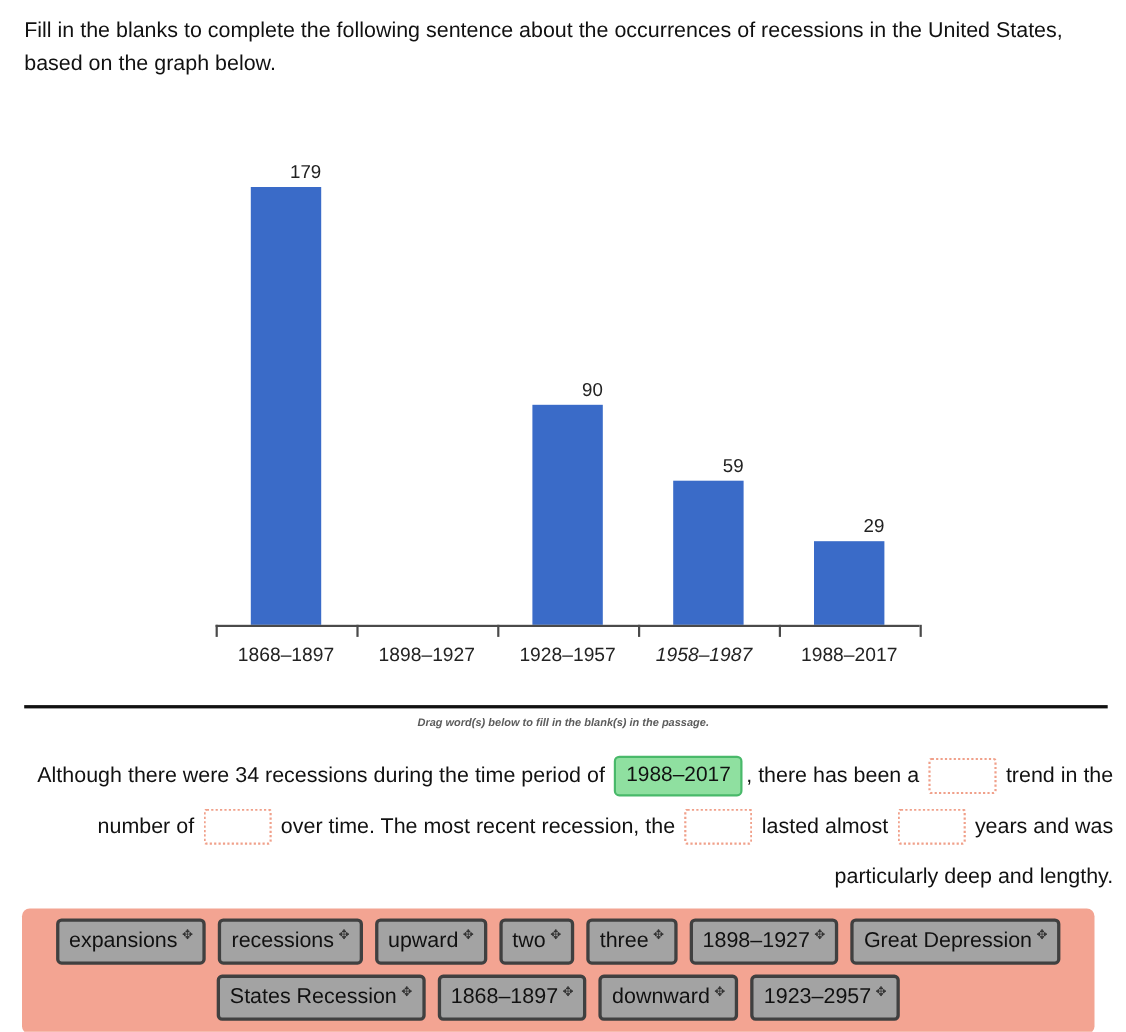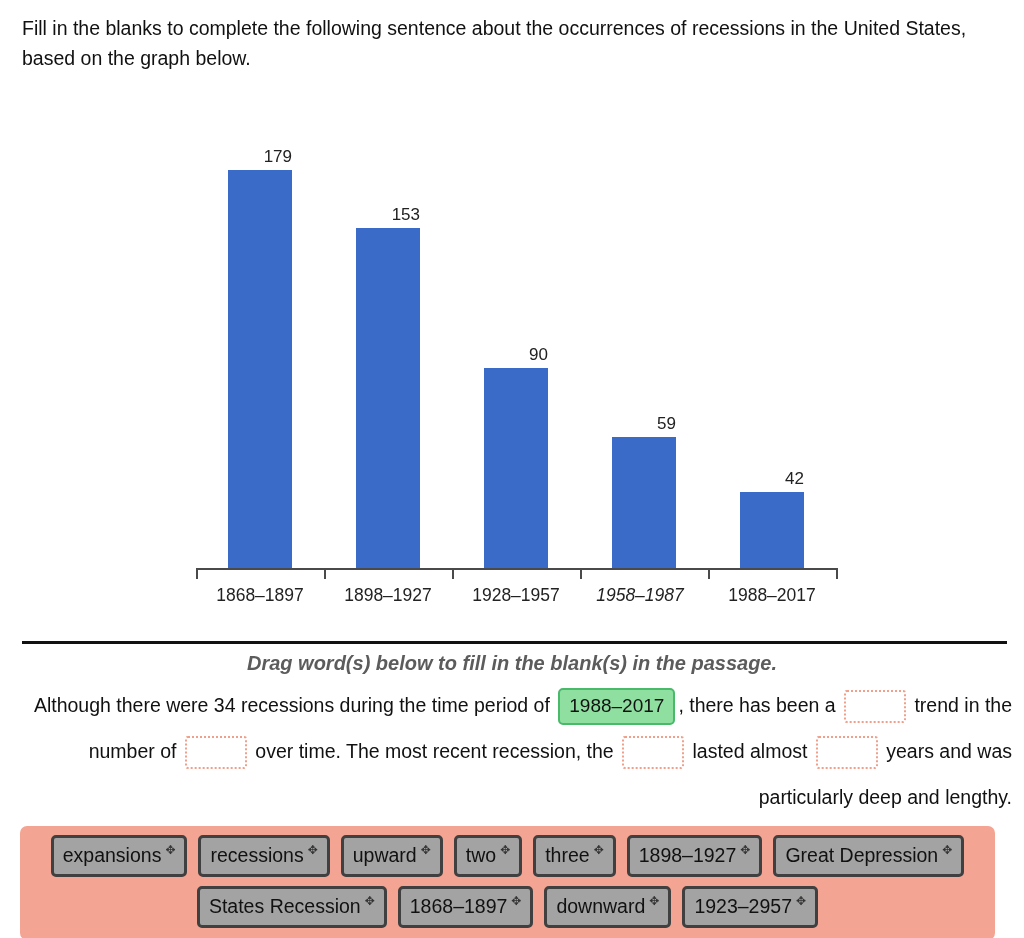--- a/index.html
+++ b/index.html
@@ -82,21 +82,21 @@
     left: 22px; top: 641px;
     width: 985px; height: 3px;
     background: #111;
   }
 
   
   .drag-hint {
     position: absolute;
     left: 0; top: 652px; width: 1024px;
     text-align: center;
-    font-size: 20px;
+    font-size: 10px;
     font-weight: bold;
     font-style: italic;
     color: #5c5c5c;
   }
 
   
   .passage {
     position: absolute;
     left: 22px; top: 682px;
     width: 990px;
@@ -168,34 +168,30 @@
 <div id="page">
 
   <div class="prompt">Fill in the blanks to complete the following sentence about the occurrences of recessions in the United States, based on the graph below.</div>
 
   <div class="chart">
     <div class="plot" id="plot">
         <div class="bar-col" style="left: 32px; width: 64px;">
           <div class="bar-val">179</div>
           <div class="bar" style="height: 398.275px; background: rgb(58, 107, 200);"></div>
         </div>
-        <div class="bar-col" style="left: 160px; width: 64px;">
-          <div class="bar-val">153</div>
-          <div class="bar" style="height: 340.425px; background: rgb(58, 107, 200);"></div>
-        </div>
         <div class="bar-col" style="left: 288px; width: 64px;">
           <div class="bar-val">90</div>
           <div class="bar" style="height: 200.25px; background: rgb(58, 107, 200);"></div>
         </div>
         <div class="bar-col" style="left: 416px; width: 64px;">
           <div class="bar-val">59</div>
           <div class="bar" style="height: 131.275px; background: rgb(58, 107, 200);"></div>
         </div>
         <div class="bar-col" style="left: 544px; width: 64px;">
-          <div class="bar-val">42</div>
+          <div class="bar-val">29</div>
           <div class="bar" style="height: 75.65px; background: rgb(58, 107, 200);"></div>
         </div>
       </div>
     <div class="axis-line"></div>
     <div id="ticks">
         <div class="tick" style="left: 196px;"></div>
         <div class="tick" style="left: 324px;"></div>
         <div class="tick" style="left: 452px;"></div>
         <div class="tick" style="left: 580px;"></div>
         <div class="tick" style="left: 708px;"></div>

